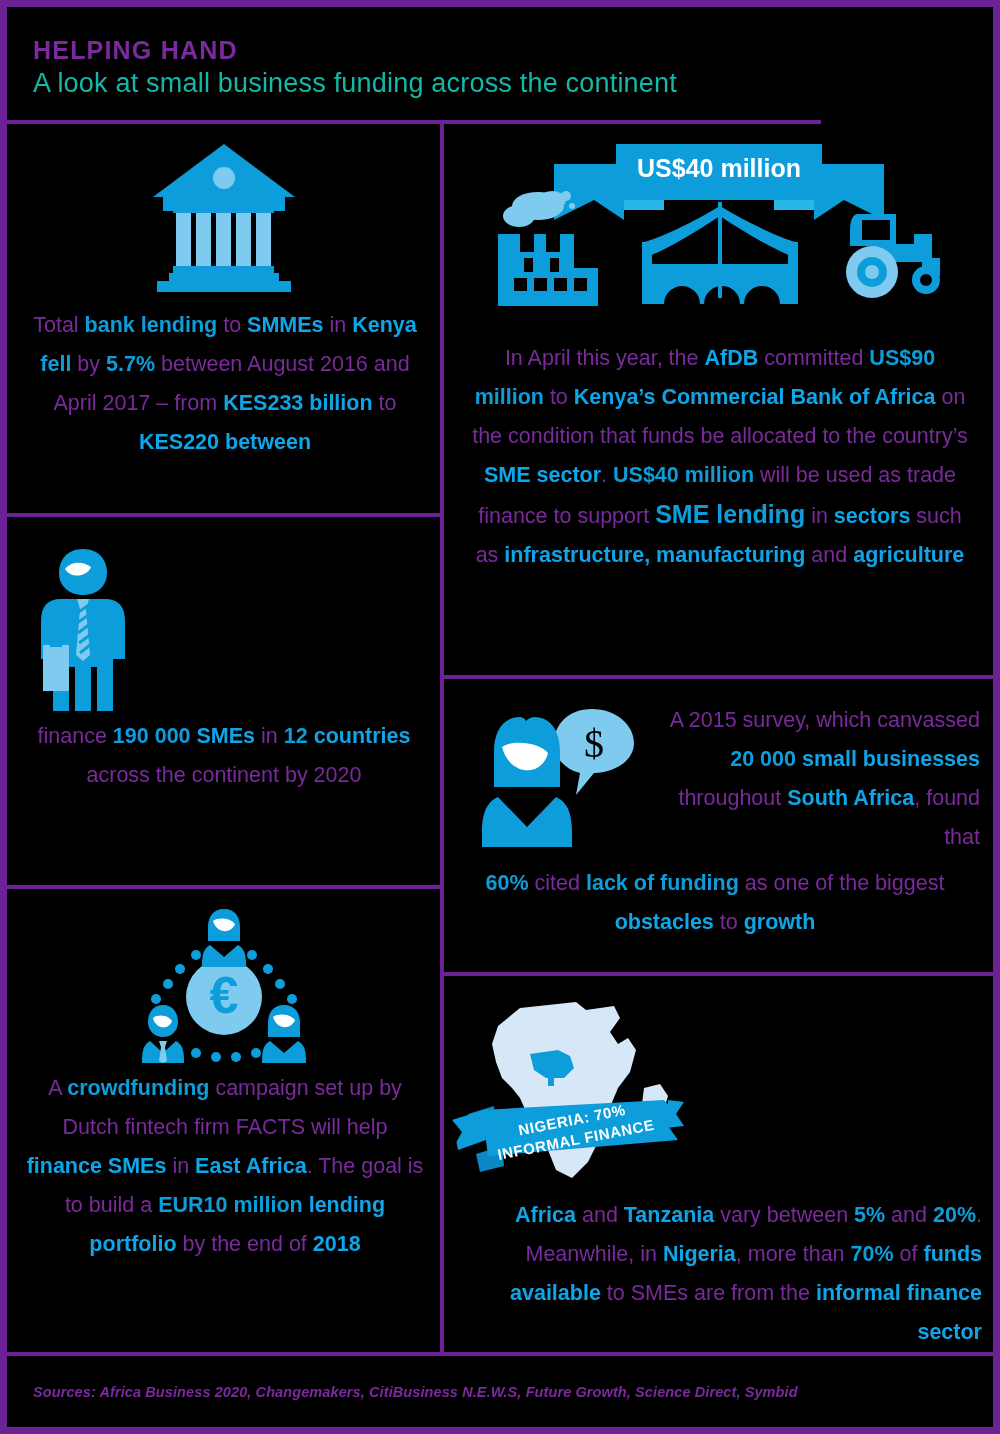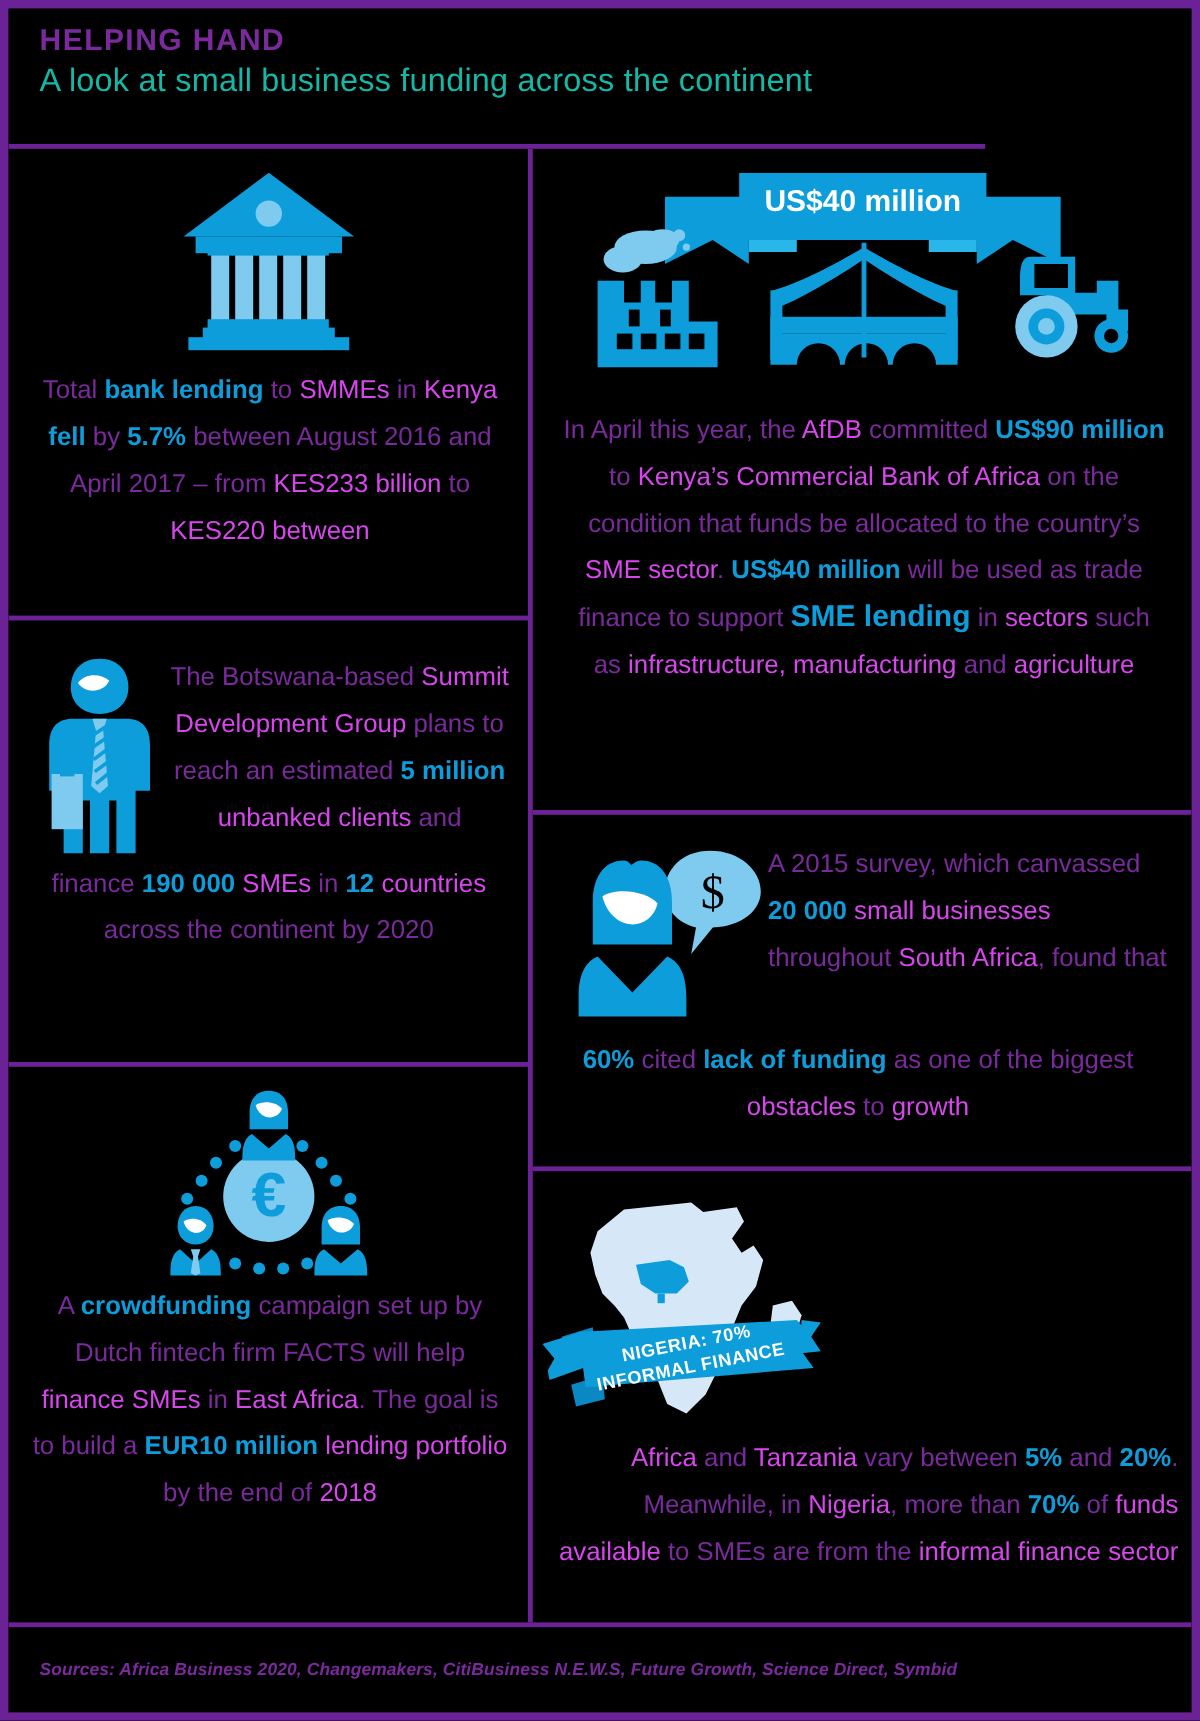--- a/index.html
+++ b/index.html
@@ -18,21 +18,21 @@
     overflow: hidden;
   }
 
   
   .header {
     position: absolute;
     left: 0; top: 0;
     width: 814px;
     height: 117px;
     border-bottom: 4px solid #6B2296;
-    padding: 12px 0 0 26px;
+    padding: 28px 0 0 26px;
   }
   .kicker {
     color: #7B2A9D;
     font-size: 25px;
     font-weight: bold;
     letter-spacing: 1.2px;
     line-height: 30px;
   }
   .subhead {
     color: #14b8a6;
@@ -65,36 +65,36 @@
   .cell-r1 { left: 437px; top: 117px;  width: 549px; height: 401px; }
   .cell-r2 { left: 437px; top: 672px;  width: 549px; height: 293px; }
   .cell-r3 { left: 437px; top: 969px;  width: 549px; height: 376px; }
 
   .body-text {
     color: #7B2A9D;
     font-size: 21.5px;
     line-height: 39px;
     text-align: center;
   }
-  .body-text b { font-weight: normal; color: #d946ef; margin-top: 43px; }
+  .body-text b { font-weight: bold; color: #0ea5e9; margin-top: 43px; }
   .body-text .blue { font-weight: bold; color: #0D9DDB; }
   .body-text .bigblue { font-weight: bold; color: #0D9DDB; font-size: 25px; margin-top: 43px; }
 
   .txt-l1 { position: absolute; left: 18px; top: 182px; width: 400px; }
   .txt-l3 { position: absolute; left: 18px; top: 180px; width: 400px; }
   .txt-r1 { position: absolute; left: 24px; top: 215px; width: 504px; }
 
   
   .person-wrap { position: absolute; left: 28px; top: 30px; }
   .l2-text { position: absolute; left: 130px; top: 28px; width: 292px; text-align: center; }
   .l2-text-full { position: absolute; left: 10px; top: 200px; width: 414px; }
 
   
   .woman-wrap { position: absolute; left: 38px; top: 20px; }
-  .r2-text { position: absolute; left: 196px; top: 22px; width: 340px; text-align: left; }
+  .r2-text { position: absolute; left: 196px; top: 22px; width: 340px; text-align: right; }
   .r2-text-full { position: absolute; left: 6px; top: 185px; width: 530px; text-align: center; }
 
   
   .map-wrap { position: absolute; left: 24px; top: 16px; }
   .r3-text { position: absolute; left: 268px; top: 22px; width: 268px; text-align: center; }
   .r3-text-full { position: absolute; left: 6px; top: 220px; width: 532px; text-align: right; }
 
   .icon-center { position: absolute; left: 0; width: 100%; text-align: center; }
 
   
@@ -186,21 +186,20 @@
           <line x1="42" y1="66" x2="54" y2="58"></line>
           <line x1="42" y1="76" x2="55" y2="67"></line>
           <line x1="43" y1="86" x2="55" y2="77"></line>
           <line x1="44" y1="96" x2="55" y2="88"></line>
           <line x1="45" y1="106" x2="55" y2="98"></line>
         </g>
         <rect x="8" y="98" width="26" height="46" fill="#7FCBEF"></rect>
         <rect x="15" y="93" width="12" height="7" fill="#0D9DDB"></rect>
       </svg>
     </div>
-    <div class="body-text l2-text"><span>The Botswana-based </span><b>Summit Development Group</b><span> plans to reach an estimated </span><span class="blue">5 million</span><span> </span><b>unbanked clients</b><span> and</span></div>
     <div class="body-text l2-text-full"><span>finance </span><span class="blue">190 000</span><span> </span><b>SMEs</b><span> in </span><span class="blue">12</span><span> </span><b>countries</b><span> across the continent by 2020</span></div>
   </div>
 
   <div class="cell cell-l3">
     <div class="icon-center" style="top:18px;">
       <svg width="200" height="170" viewBox="0 0 200 170">
 
         <g fill="#0D9DDB">
           <circle cx="72" cy="48" r="5"></circle>
             <circle cx="56" cy="62" r="5"></circle>

